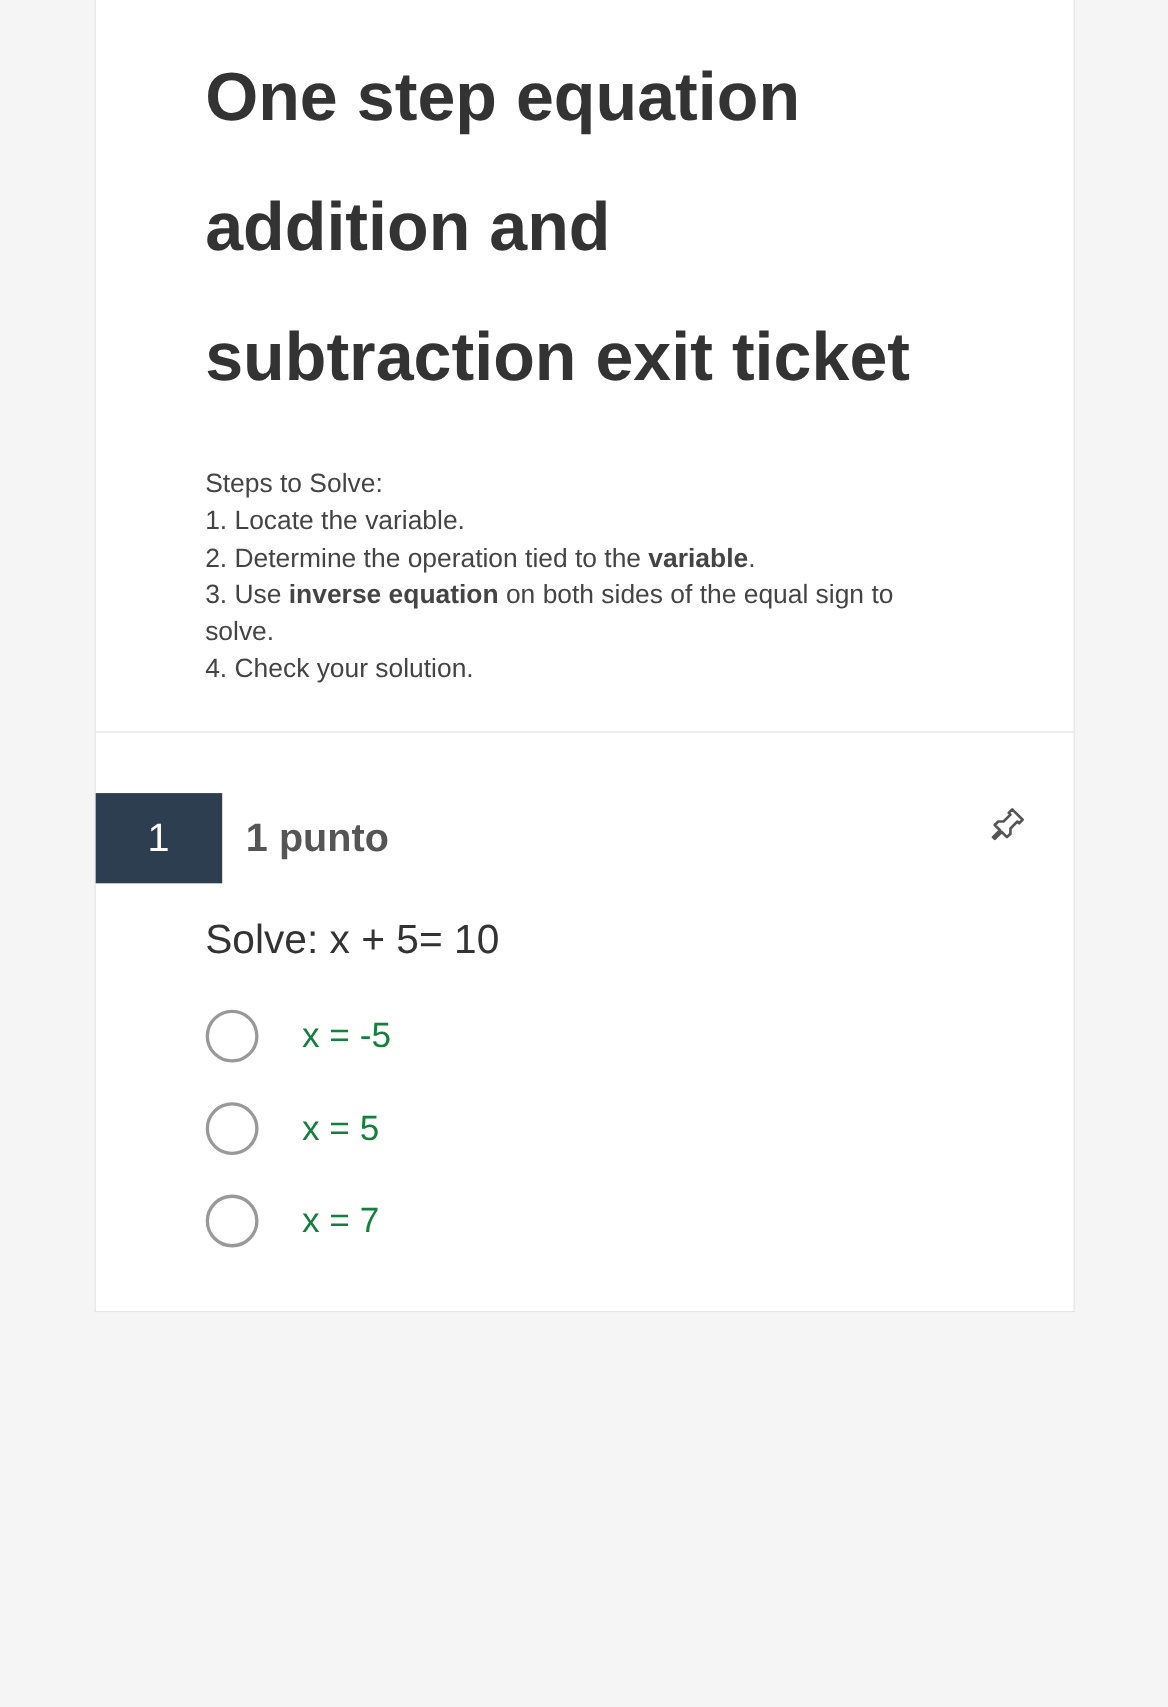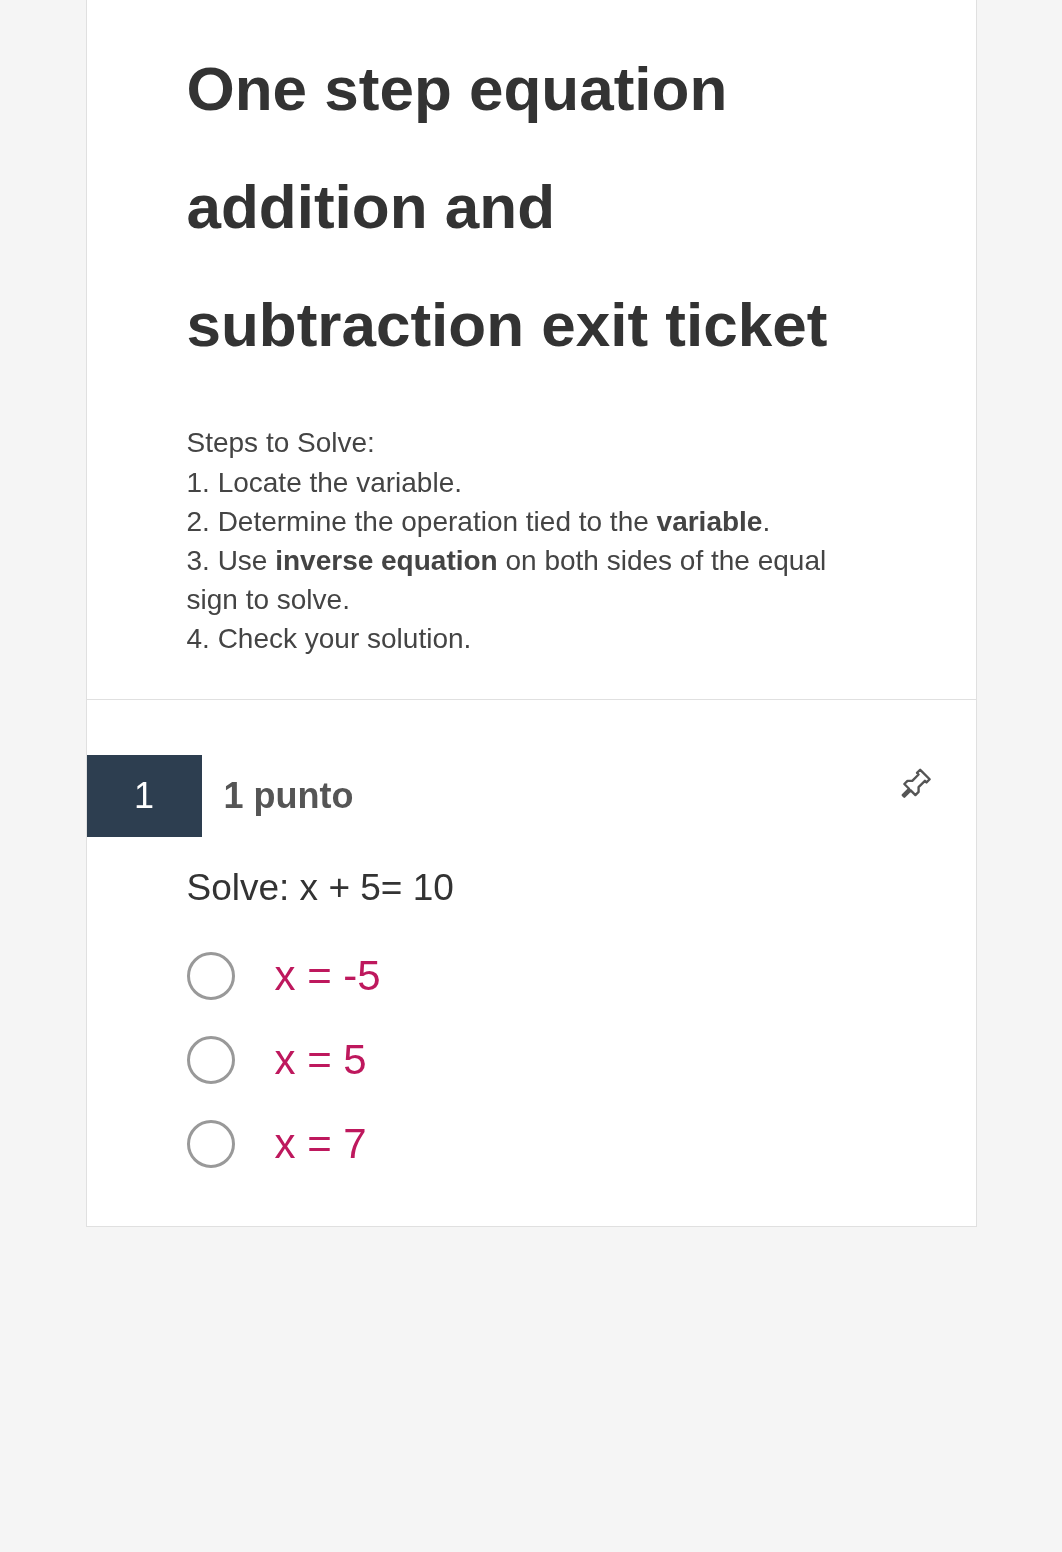--- a/index.html
+++ b/index.html
@@ -23,21 +23,21 @@
       padding: 30px 100px 40px 100px;
     }
     .title {
       font-size: 62px;
       font-weight: 700;
       color: #333;
       line-height: 1.9;
     }
     .instructions {
       padding: 0 100px 40px 100px;
-      font-size: 28px;
+      font-size: 24px;
       color: #444;
       line-height: 1.4;
     }
     .instructions .bold {
       font-weight: 700;
     }
     .divider {
       border: none;
       border-top: 1px solid #e0e0e0;
     }
@@ -96,22 +96,22 @@
       cursor: pointer;
     }
     .radio {
       width: 48px;
       height: 48px;
       border: 3px solid #999;
       border-radius: 50%;
       flex-shrink: 0;
     }
     .option-label {
-      font-size: 42px;
-      color: #be185d;
+      font-size: 32px;
+      color: #15803d;
     }
   </style>
 </head>
 <body>
 
 <div class="container">
   <div class="header">
     <h1 class="title">One step equation addition and subtraction exit ticket</h1>
   </div>
 

